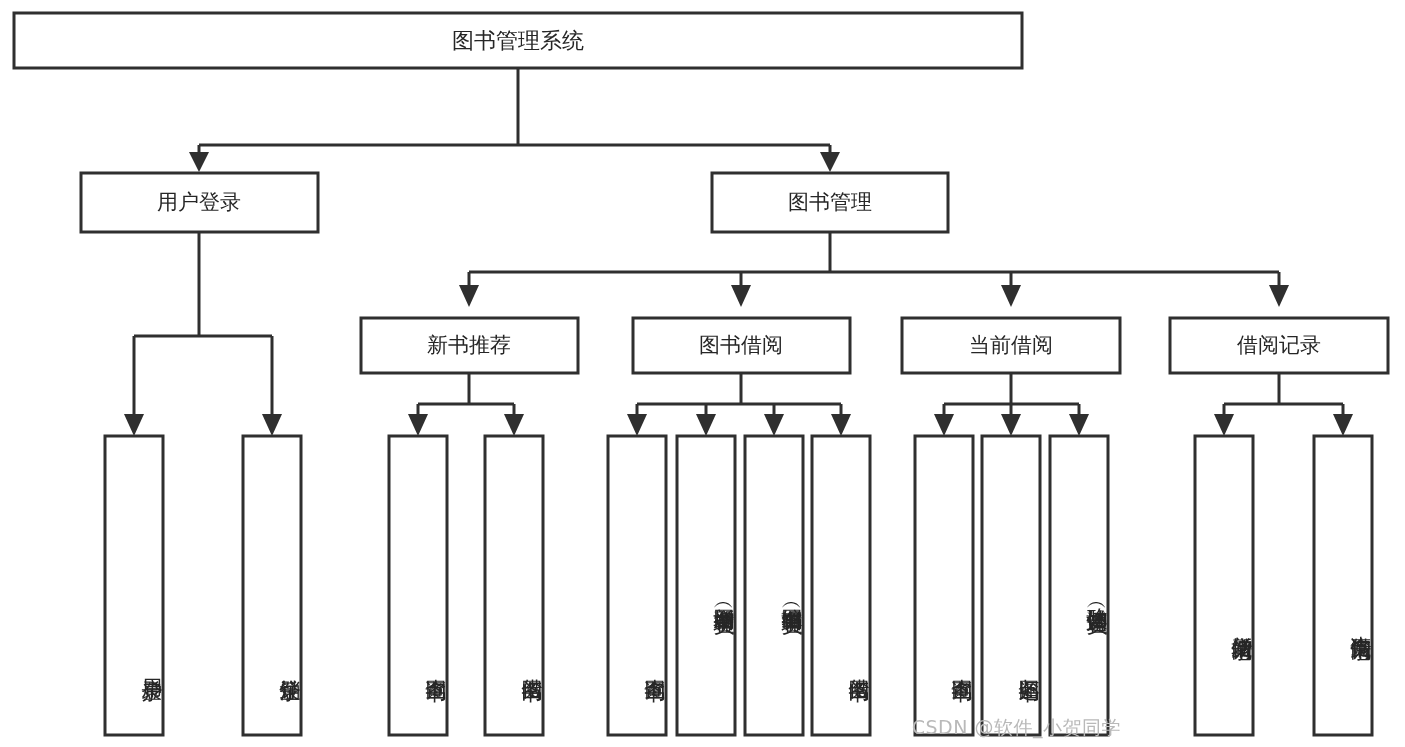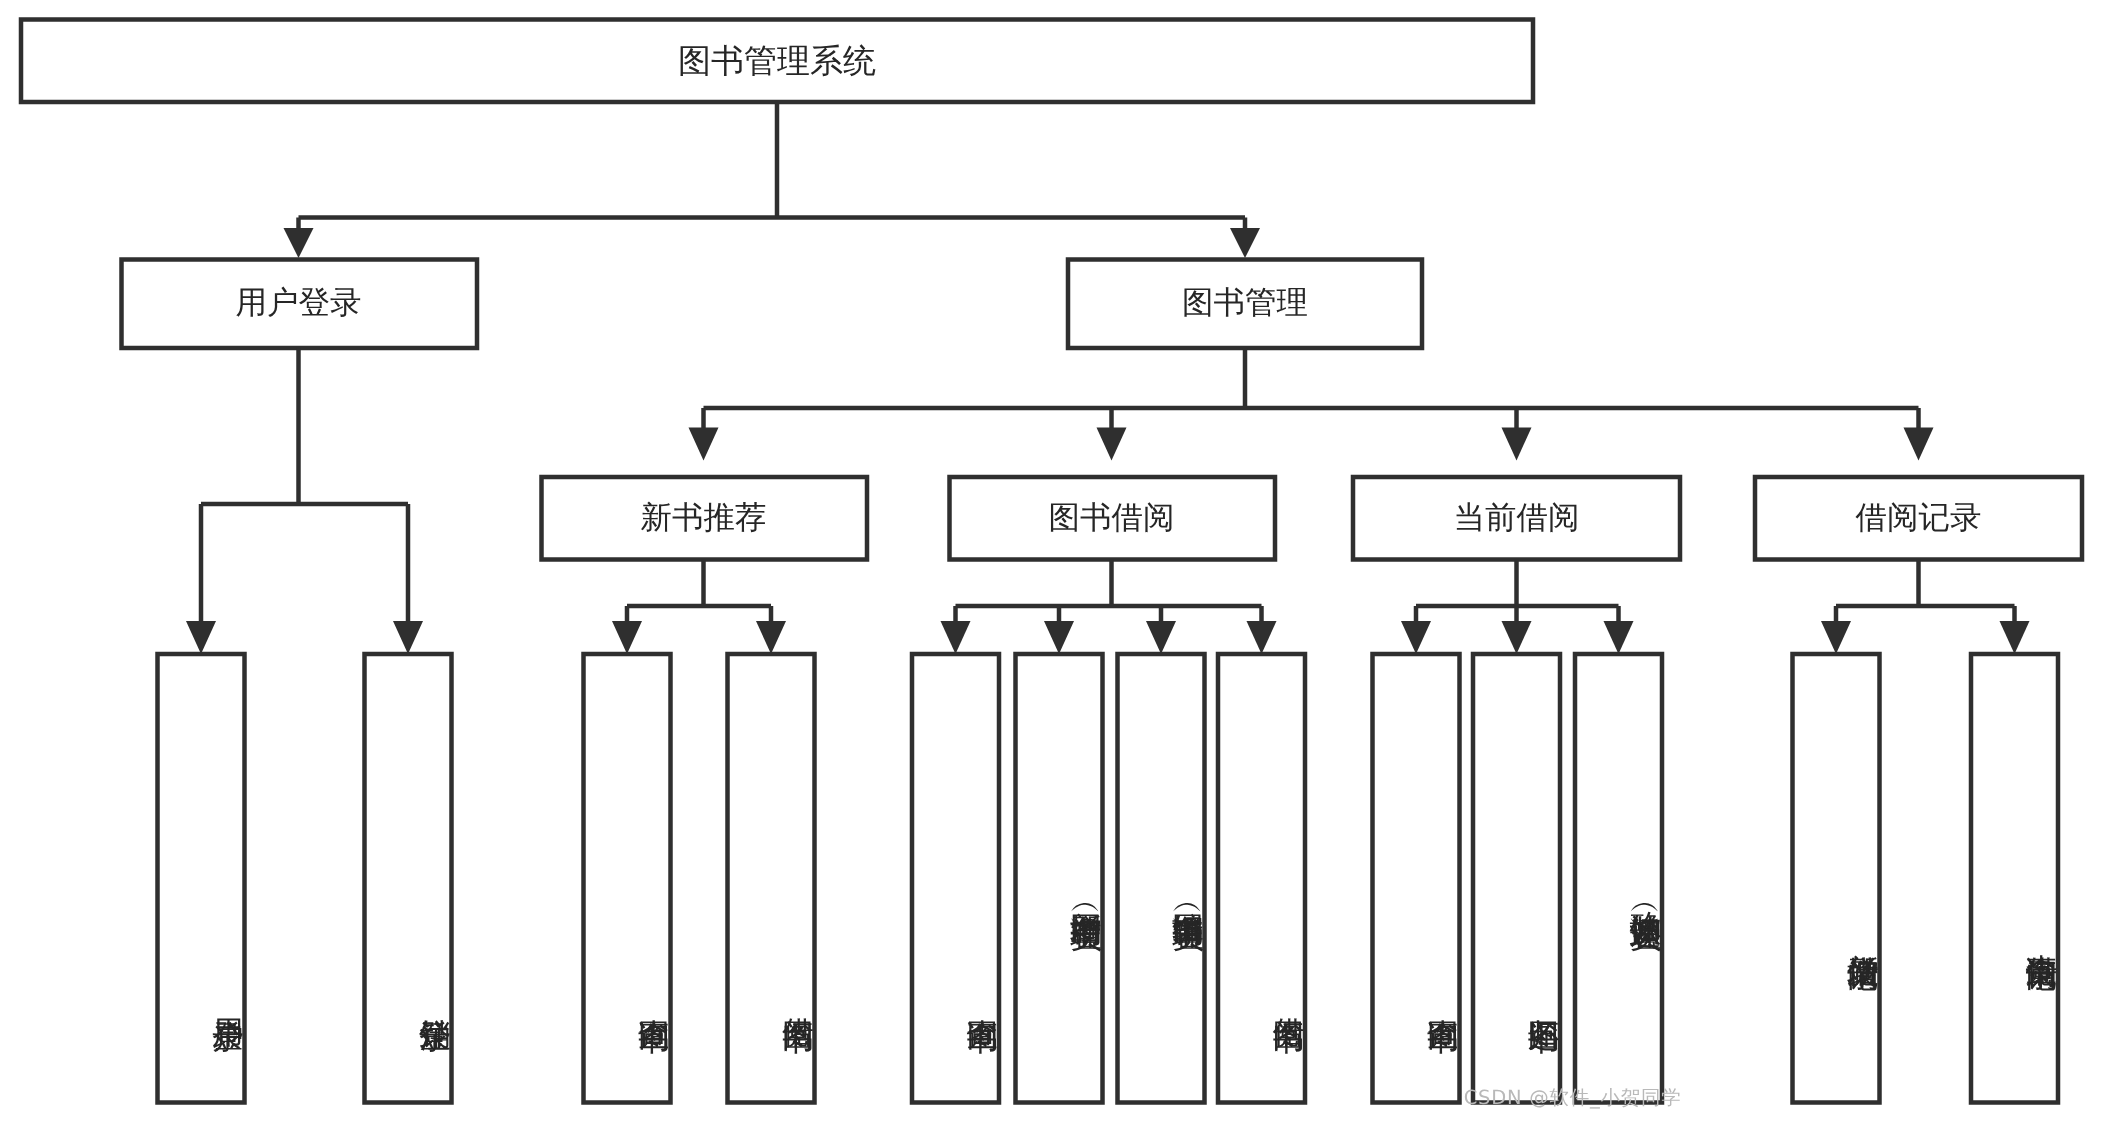--- a/index.html
+++ b/index.html
@@ -63,21 +63,21 @@
     color: #262626;
     letter-spacing: 1px;
     white-space: nowrap;
     pointer-events: none;
   }
   .watermark {
     position: absolute;
     right: 8px;
     bottom: 6px;
     font-family: "DejaVu Sans", "Liberation Sans", sans-serif;
-    font-size: 13px;
+    font-size: 19px;
     color: #b9b9b9;
     white-space: nowrap;
     letter-spacing: 0.5px;
   }
 </style>
 </head>
 <body>
 
 <div id="diagram-root">
 

